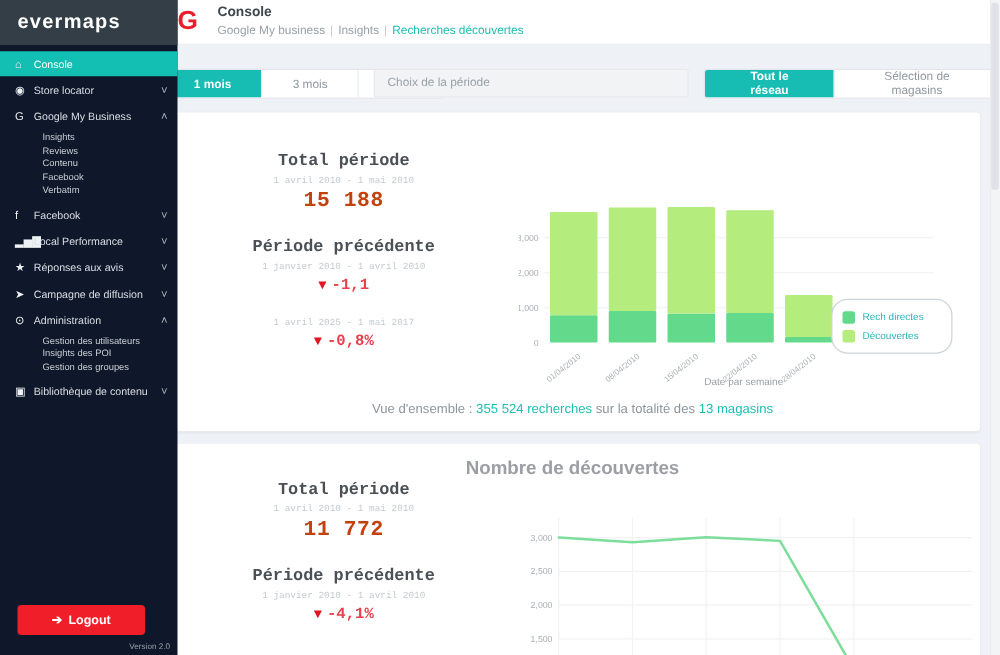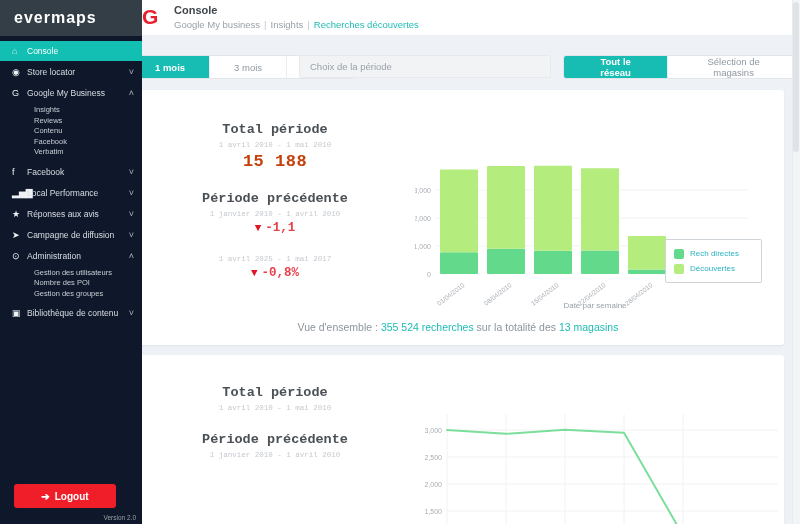--- a/index.html
+++ b/index.html
@@ -61,21 +61,21 @@
   .stat-dates { margin-top:4px; font-size:7.5px; color:#c5cacf;text-align:center; }
   .stat-value { margin-top:3px; font-size:17px; font-weight:bold; letter-spacing:.5px; color:#c2410c; }
   .stat-delta { margin-top:3px; font-size:12.5px; font-weight:bold; color:#e8404b; }
   .stat-delta .arrow { color:#e01622; font-size:11px; margin-right:4px; }
 
   .chart-svg { position:absolute; z-index:2; }
   #chart1 { left:415px; top:128px; }
   #chart2 { left:420px; top:398px; }
 
   .legend { position:absolute; left:665px; top:239px; width:97px; background:#fff; border:1px solid #cfd4d8;
-            border-radius:2px; padding:6px 8px; z-index:3; }
+            border-radius:13px; padding:6px 8px; z-index:3; }
   .legend-row { display:flex; align-items:center; gap:6px; height:15px; }
   .legend-swatch { width:10px; height:10px; border-radius:2px; }
   .legend-label { font-size:8px; color:#2cb2c0; }
 
   .overview { position:absolute; left:132px; top:321px; width:652px; text-align:center; font-size:10.5px;
               color:#8d959c; z-index:3; }
   .overview .hl { color:#1fbcb4; }
 
   .scroll-track { position:absolute; right:0; top:0; width:8px; height:524px; background:#f3f4f6;
                   border-left:1px solid #e9ebee; z-index:6; }
@@ -130,21 +130,21 @@
           <span class="nav-label">Campagne de diffusion</span>
           <span class="nav-chevron">˅</span>
         </div>
         <div class="nav-item">
           <span class="nav-icon">⊙</span>
           <span class="nav-label">Administration</span>
           <span class="nav-chevron">˄</span>
         </div>
         <div class="nav-sub-group">
           <div class="nav-sub">Gestion des utilisateurs</div>
-          <div class="nav-sub">Nombre des POI</div>
+          <div class="nav-sub">Insights des POI</div>
           <div class="nav-sub">Gestion des groupes</div>
         </div>
         <div class="nav-item">
           <span class="nav-icon">▣</span>
           <span class="nav-label">Bibliothèque de contenu</span>
           <span class="nav-chevron">˅</span>
         </div>
       </nav>
     <button class="logout-btn">
       <span>➔</span>
@@ -219,28 +219,31 @@
         <span class="legend-label">Rech directes</span>
       </div>
       <div class="legend-row">
         <span class="legend-swatch" style="background: rgb(180, 236, 126);"></span>
         <span class="legend-label">Découvertes</span>
       </div>
     </div>
   <div class="overview" id="overview"><span class="">Vue d'ensemble : </span><span class="hl">355 524 recherches</span><span class=""> sur la totalité des </span><span class="hl">13 magasins</span></div>
 
   <section class="card" id="card-2">
+    <h2 class="card-title">Nombre de découvertes</h2>
     <div class="stats" id="stats-1">
         <div class="stat-block">
           <div class="stat-heading">Total période</div>
           <div class="stat-dates">1 avril 2010 - 1 mai 2010</div>
+          <div class="stat-value">11 772</div>
         </div>
         <div class="stat-block">
           <div class="stat-heading">Période précédente</div>
           <div class="stat-dates">1 janvier 2010 - 1 avril 2010</div>
+          <div class="stat-delta"><span class="arrow">▼</span><span>-4,1%</span></div>
         </div>
       </div>
   </section>
   <svg class="chart-svg" id="chart2" width="370" height="126">
       <line x1="27" x2="27" y1="16" y2="126" stroke="#f1f2f3" stroke-width="1"></line>
       <line x1="86" x2="86" y1="16" y2="126" stroke="#f1f2f3" stroke-width="1"></line>
       <line x1="145" x2="145" y1="16" y2="126" stroke="#f1f2f3" stroke-width="1"></line>
       <line x1="204" x2="204" y1="16" y2="126" stroke="#f1f2f3" stroke-width="1"></line>
       <line x1="263" x2="263" y1="16" y2="126" stroke="#f1f2f3" stroke-width="1"></line>
       <line x1="27" x2="358" y1="113" y2="113" stroke="#f1f2f3" stroke-width="1"></line>

